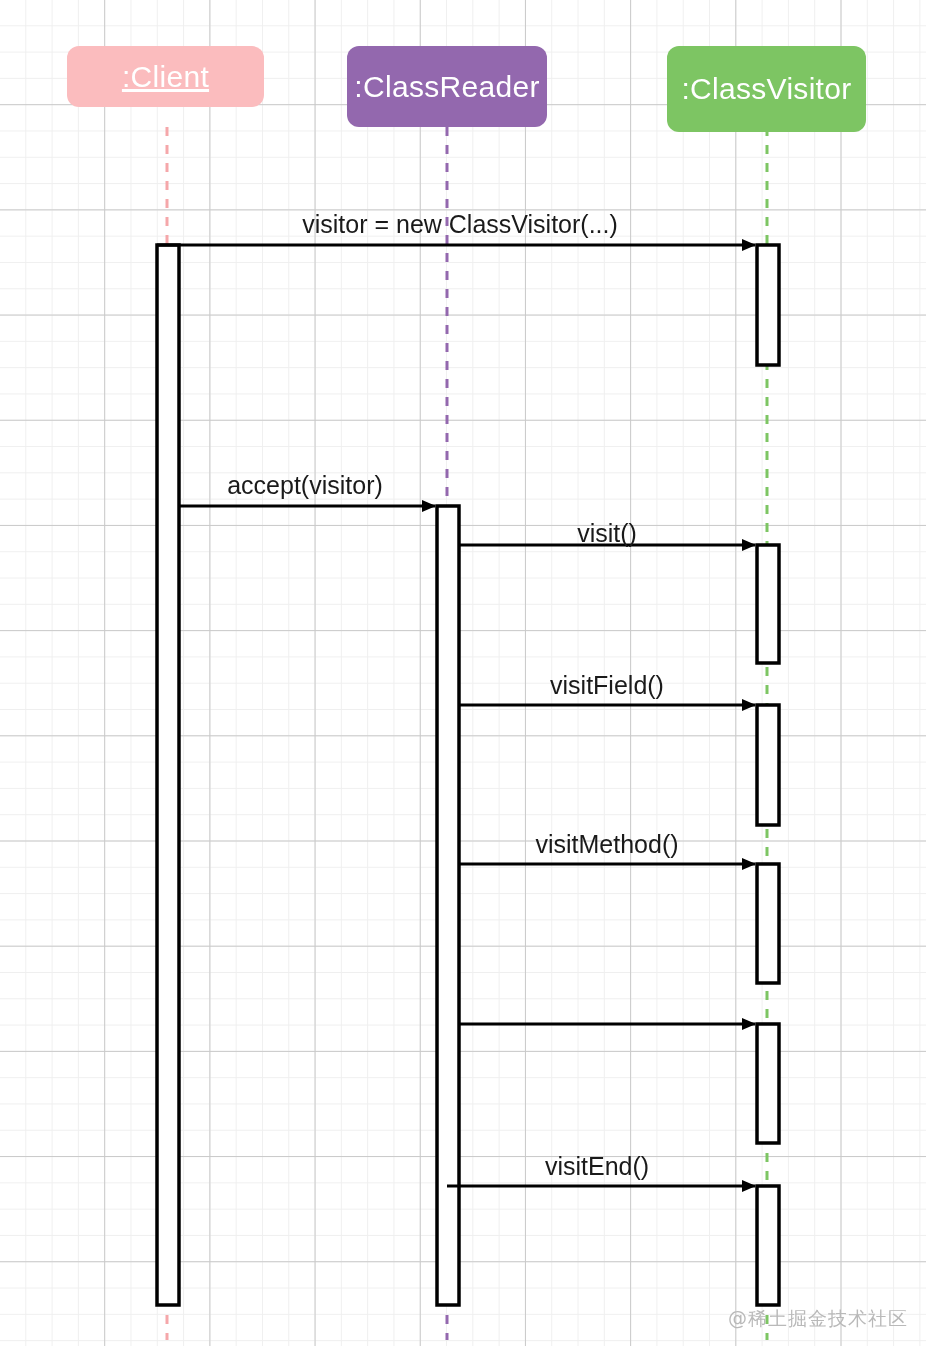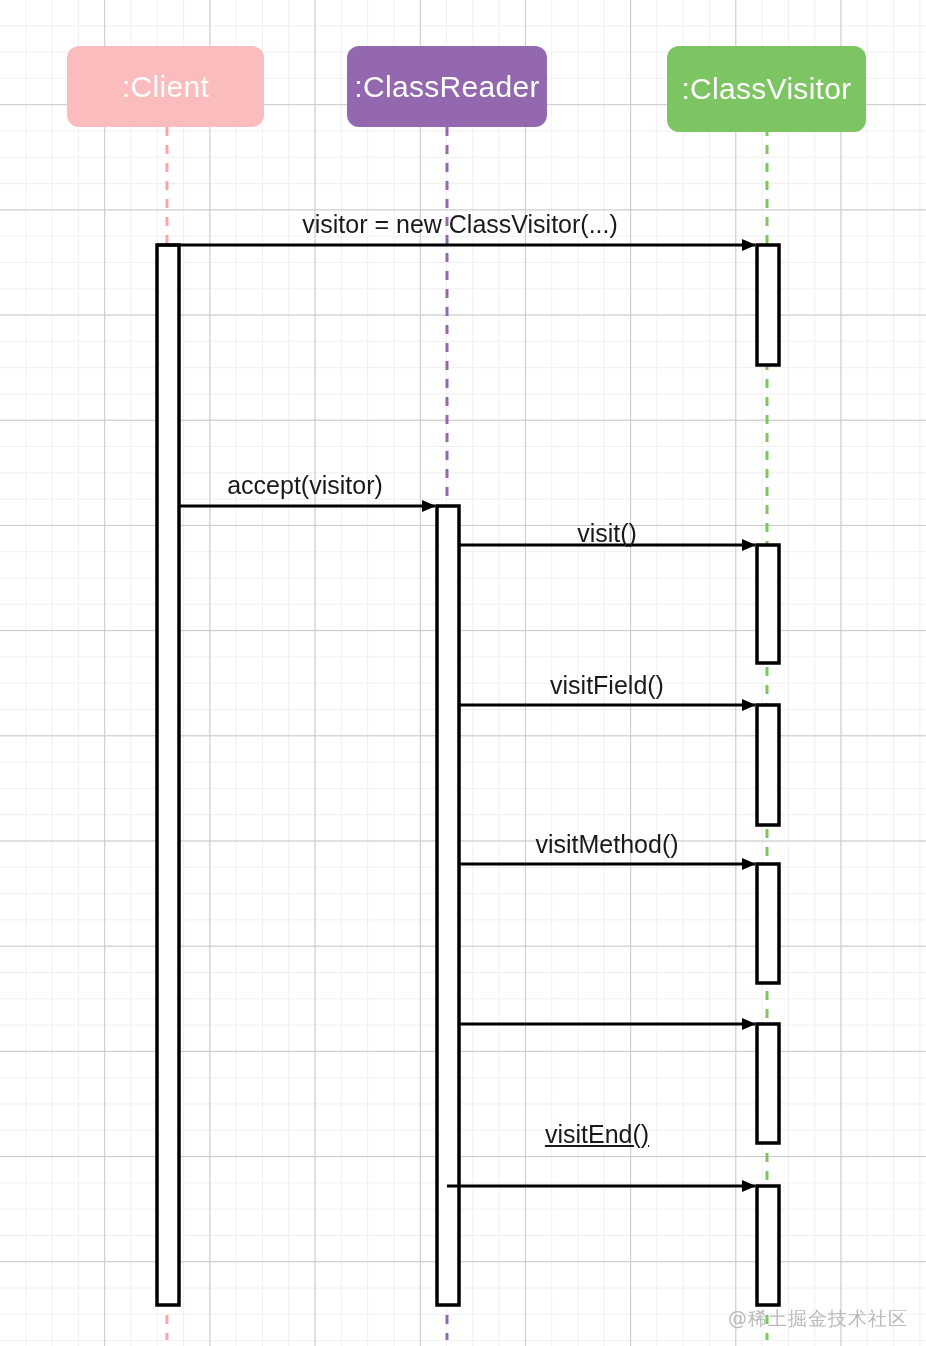--- a/index.html
+++ b/index.html
@@ -94,32 +94,32 @@
         <line x1="157" y1="245" x2="755" y2="245" stroke="#000000" stroke-width="3" marker-end="url(#arrowhead)"></line>
         <line x1="179" y1="506" x2="435" y2="506" stroke="#000000" stroke-width="3" marker-end="url(#arrowhead)"></line>
         <line x1="459" y1="545" x2="755" y2="545" stroke="#000000" stroke-width="3" marker-end="url(#arrowhead)"></line>
         <line x1="459" y1="705" x2="755" y2="705" stroke="#000000" stroke-width="3" marker-end="url(#arrowhead)"></line>
         <line x1="459" y1="864" x2="755" y2="864" stroke="#000000" stroke-width="3" marker-end="url(#arrowhead)"></line>
         <line x1="459" y1="1024" x2="755" y2="1024" stroke="#000000" stroke-width="3" marker-end="url(#arrowhead)"></line>
         <line x1="447" y1="1186" x2="755" y2="1186" stroke="#000000" stroke-width="3" marker-end="url(#arrowhead)"></line>
       </g>
   </svg>
 
-  <div class="lifeline-box" style="left: 67px; top: 46px; width: 197px; height: 81px; background: rgb(251, 188, 190); color: rgb(255, 255, 255);">
+  <div class="lifeline-box" style="left: 67px; top: 46px; width: 197px; height: 61px; background: rgb(251, 188, 190); color: rgb(255, 255, 255); text-decoration: underline;">
     <span>:Client</span>
   </div>
   <div class="lifeline-box" style="left: 347px; top: 46px; width: 200px; height: 81px; background: rgb(147, 104, 174); color: rgb(255, 255, 255);">
     <span>:ClassReader</span>
   </div>
   <div class="lifeline-box" style="left: 667px; top: 46px; width: 199px; height: 86px; background: rgb(125, 197, 99); color: rgb(255, 255, 255);">
     <span>:ClassVisitor</span>
   </div>
 
   <div class="msg-label" style="left: 460px; top: 210px;">visitor = new ClassVisitor(...)</div>
   <div class="msg-label" style="left: 305px; top: 471px;">accept(visitor)</div>
   <div class="msg-label" style="left: 607px; top: 511px; margin-top: 8px;">visit()</div>
   <div class="msg-label" style="left: 607px; top: 671px;">visitField()</div>
   <div class="msg-label" style="left: 607px; top: 830px;">visitMethod()</div>
-  <div class="msg-label" style="left: 597px; top: 1120px; text-decoration: underline;">visitEnd()</div>
+  <div class="msg-label" style="left: 597px; top: 1152px;">visitEnd()</div>
 
   <div class="watermark">@稀土掘金技术社区</div>
 
 </div>
 
 </body></html>

